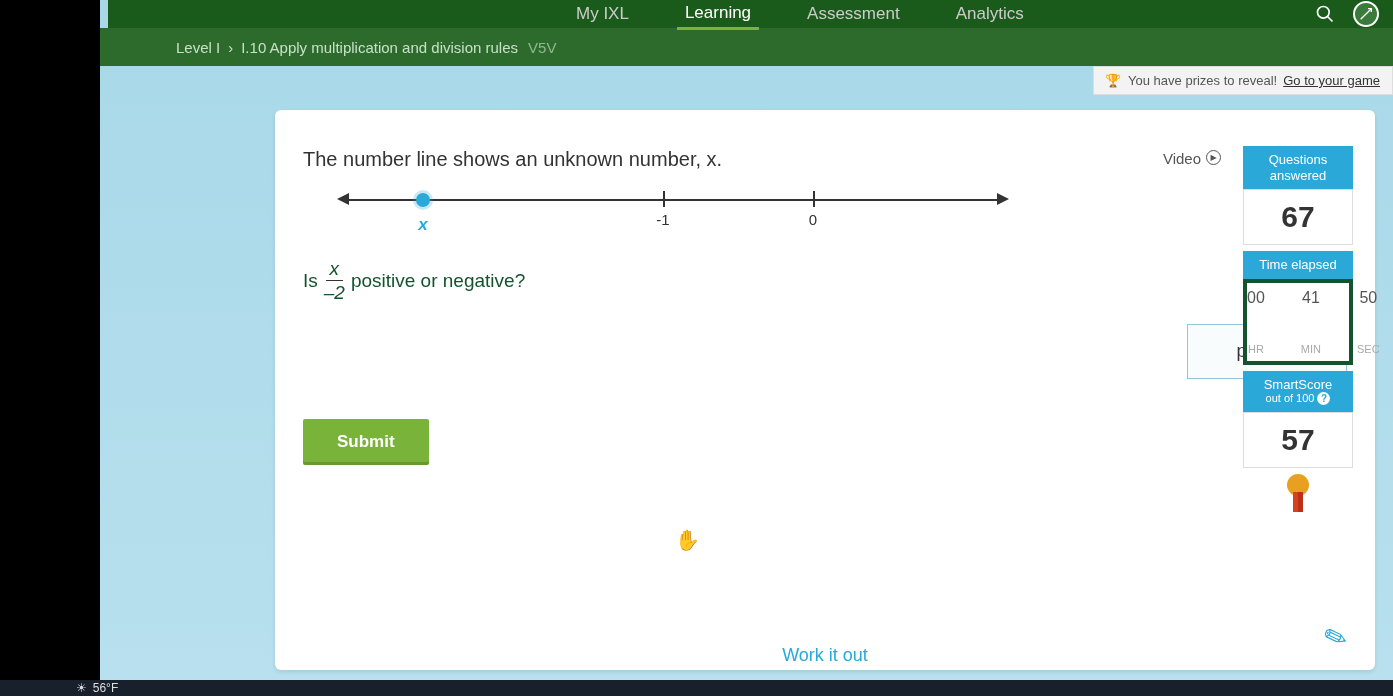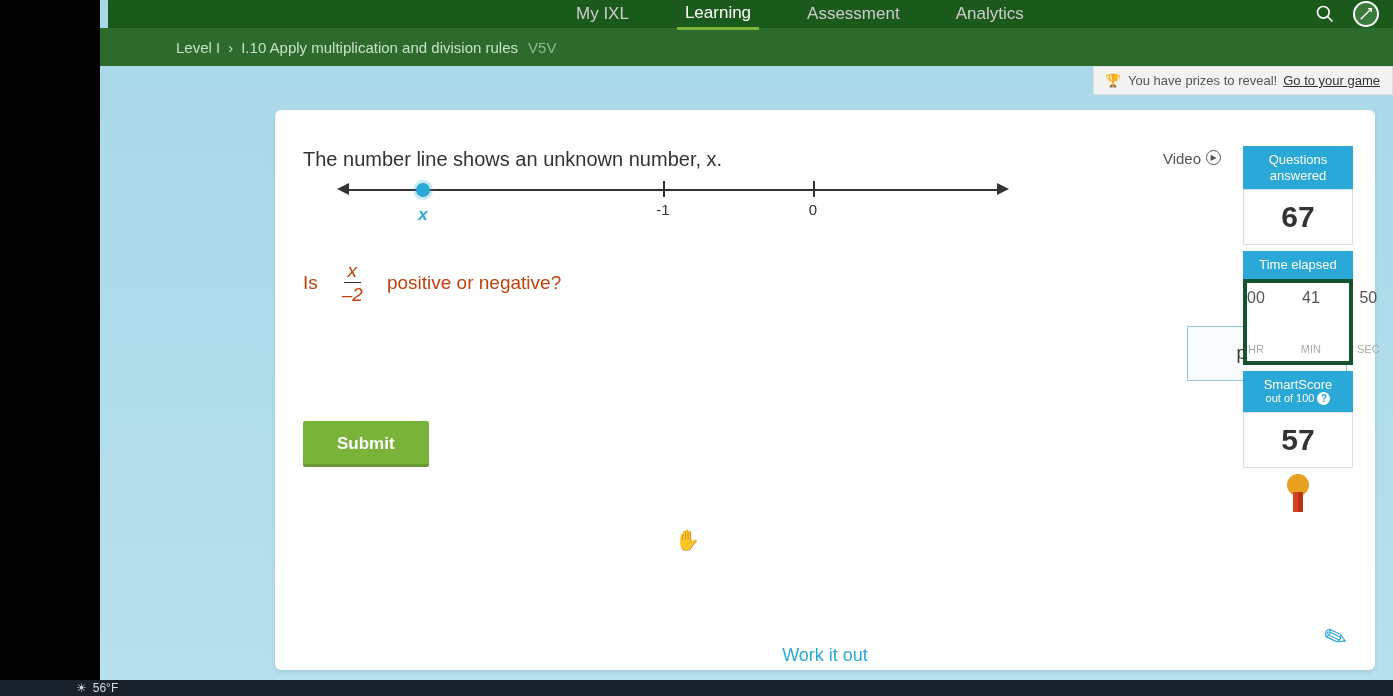--- a/index.html
+++ b/index.html
@@ -10,30 +10,30 @@
 .top-nav .tab.active { color: #fff; border-bottom: 3px solid #7ab33a; }
 .top-nav .right { margin-left: auto; display: flex; align-items: center; gap: 18px; padding-right: 14px; color: #fff; }
 .search-icon-svg { width: 20px; height: 20px; fill: none; stroke: #fff; stroke-width: 2; }
 .breadcrumb { height: 38px; background: #2d6b2d; color: #c8e0c8; display: flex; align-items: center; padding-left: 76px; font-size: 15px; }
 .breadcrumb .sep { margin: 0 8px; }
 .breadcrumb .code { margin-left: 10px; color: #8fb88f; }
 .prize-bar { position: absolute; top: 66px; right: 0; background: #f3f3f3; border: 1px solid #ddd; padding: 6px 12px; font-size: 13px; color: #555; display: flex; align-items: center; gap: 6px; }
 .prize-bar a { color: #333; }
 .trophy { color: #2aa8d8; }
 .content { position: absolute; top: 110px; left: 175px; width: 1100px; height: 560px; background: #fff; border-radius: 6px; box-shadow: 0 2px 4px rgba(0,0,0,0.1); padding: 38px 28px; }
-.question { font-size: 20px; color: #333; margin-bottom: 4px; }
+.question { font-size: 20px; color: #333; margin-bottom: 14px; }
 .numberline { position: relative; width: 660px; height: 60px; margin-left: 40px; margin-bottom: 14px; }
 .nl-line { position: absolute; top: 14px; left: 0; right: 0; height: 2px; background: #333; }
 .nl-arrow-l { position: absolute; top: 8px; left: -6px; width: 0; height: 0; border-top: 6px solid transparent; border-bottom: 6px solid transparent; border-right: 12px solid #333; }
 .nl-arrow-r { position: absolute; top: 8px; right: -6px; width: 0; height: 0; border-top: 6px solid transparent; border-bottom: 6px solid transparent; border-left: 12px solid #333; }
 .nl-tick { position: absolute; top: 6px; width: 2px; height: 16px; background: #333; }
 .nl-label { position: absolute; top: 26px; font-size: 15px; color: #333; transform: translateX(-50%); }
 .nl-dot { position: absolute; top: 8px; width: 14px; height: 14px; border-radius: 50%; background: #2aa8d8; transform: translateX(-50%); box-shadow: 0 0 0 3px rgba(42,168,216,.25); }
 .nl-x { position: absolute; top: 30px; color: #2aa8d8; font-style: italic; font-size: 17px; transform: translateX(-50%); font-weight: bold; }
-.q2 { font-size: 19px; color: #c2410c; margin: 26px 0 22px 0; display: flex; align-items: center; gap: 20px; }
+.q2 { font-size: 19px; color: #14532d; margin: 14px 0 22px 0; display: flex; align-items: center; gap: 2px; }
 .frac { display: inline-flex; flex-direction: column; align-items: center; font-style: italic; line-height: 1; margin: 0 4px; }
 .frac .num { border-bottom: 1.5px solid #333; padding: 0 4px 2px; }
 .frac .den { padding-top: 2px; }
 .choices { display: flex; gap: 16px; margin-bottom: 40px; justify-content: flex-end; }
 .choice { border: 1px solid #8cc8d8; background: #f8fcfd; color: #333; padding: 16px 36px; font-size: 18px; cursor: pointer; min-width: 160px; text-align: center; }
 .submit { background: #7ab33a; color: #fff; border: none; padding: 13px 34px; font-size: 17px; font-weight: bold; cursor: pointer; border-radius: 2px; box-shadow: inset 0 -3px 0 rgba(0,0,0,.15); }
 .cursor { position: absolute; top: 418px; left: 400px; font-size: 20px; pointer-events: none; }
 .video-link { position: absolute; top: 40px; right: 154px; font-size: 15px; color: #555; cursor: pointer; display: flex; align-items: flex-start; gap: 5px; }
 .video-link .play { display:inline-flex; width:15px; height:15px; border:1.5px solid #555; border-radius:50%; align-items:center; justify-content:center; font-size:8px; }
 .stats { position: absolute; top: 36px; right: 22px; width: 110px; display: flex; flex-direction: column; gap: 0; }

